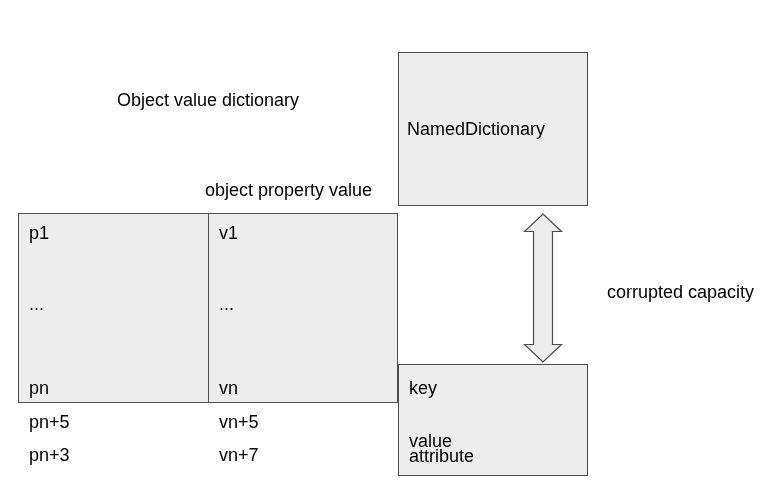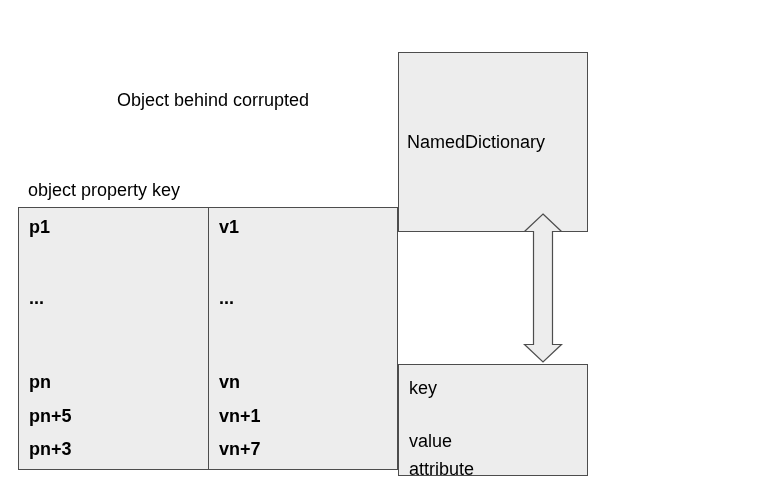--- a/index.html
+++ b/index.html
@@ -22,25 +22,24 @@
   }
   .label { position: absolute; line-height: 20px; white-space: nowrap; }
 
   .title          { left: 117px; top: 90px; }
   .key-header     { left: 28px;  top: 180px; }
   .value-header   { left: 205px; top: 180px; }
   .capacity-label { left: 607px; top: 282px; }
 
   .object-table {
     position: absolute;
-    left: 18px; top: 207px;
-    width: 380px; height: 263px;
+    left: 18px; top: 213px;
+    width: 380px; height: 190px;
     background: var(--box-fill);
     border: 1px solid var(--box-border);
-    font-weight: bold;
   }
   .col-divider {
     position: absolute;
     left: 189px; top: 0; bottom: 0;
     width: 1px;
     background: var(--box-border);
   }
   .cell { position: absolute; line-height: 20px; white-space: nowrap; }
   .cell.k { left: 10px; }
   .cell.v { left: 200px; }
@@ -50,83 +49,84 @@
   .r3 { top: 198px; }
   .r4 { top: 231px; }
 
   .box {
     position: absolute;
     background: var(--box-fill);
     border: 1px solid var(--box-border);
   }
   .named-dict {
     left: 398px; top: 52px;
-    width: 190px; height: 180px;
+    width: 190px; height: 154px;
     display: flex;
     align-items: center;
     padding-left: 8px;
   }
   .entry-box {
     left: 398px; top: 364px;
     width: 190px; height: 112px;
   }
   .field { position: absolute; left: 10px; line-height: 20px; white-space: nowrap; }
   .f0 { top: 13px; }
   .f1 { top: 47px; margin-top: 19px; }
-  .f2 { top: 81px; margin-top: 13px; }
+  .f2 { top: 81px; }
 
   .arrow {
     position: absolute;
     left: 523px; top: 213px;
     width: 40px; height: 150px;
   }
   .arrow path {
     fill: var(--box-fill);
     stroke: var(--box-border);
     stroke-width: 1.2;
     stroke-linejoin: miter;
   }
 </style>
 </head>
 <body>
 
 <div class="canvas">
 
-  <div class="label title">Object behind corrupted</div>
+  <div class="label title">Object value dictionary</div>
 
-  <div class="label key-header">object property key</div>
 
+  <div class="label value-header">object property value</div>
 
   <div class="object-table">
     <div class="col-divider"></div>
 
     <span class="cell k r0">p1</span>
     <span class="cell v r0">v1</span>
 
     <span class="cell k r1">...</span>
     <span class="cell v r1">...</span>
 
     <span class="cell k r2">pn</span>
     <span class="cell v r2">vn</span>
 
     <span class="cell k r3">pn+5</span>
-    <span class="cell v r3">vn+1</span>
+    <span class="cell v r3">vn+5</span>
 
     <span class="cell k r4">pn+3</span>
     <span class="cell v r4">vn+7</span>
   </div>
 
   <div class="box named-dict">
     <span>NamedDictionary</span>
   </div>
 
   <svg class="arrow" viewBox="0 0 40 150" preserveAspectRatio="none" aria-hidden="true">
     <path d="M20,1 L38.5,18.5 L29.5,18.5 L29.5,131.5 L38.5,131.5 L20,149 L1.5,131.5 L10.5,131.5 L10.5,18.5 L1.5,18.5 Z"></path>
   </svg>
 
+  <div class="label capacity-label">corrupted capacity</div>
 
   <div class="box entry-box">
     <span class="field f0">key</span>
     <span class="field f1">value</span>
     <span class="field f2">attribute</span>
   </div>
 
 </div>
 
 </body></html>

